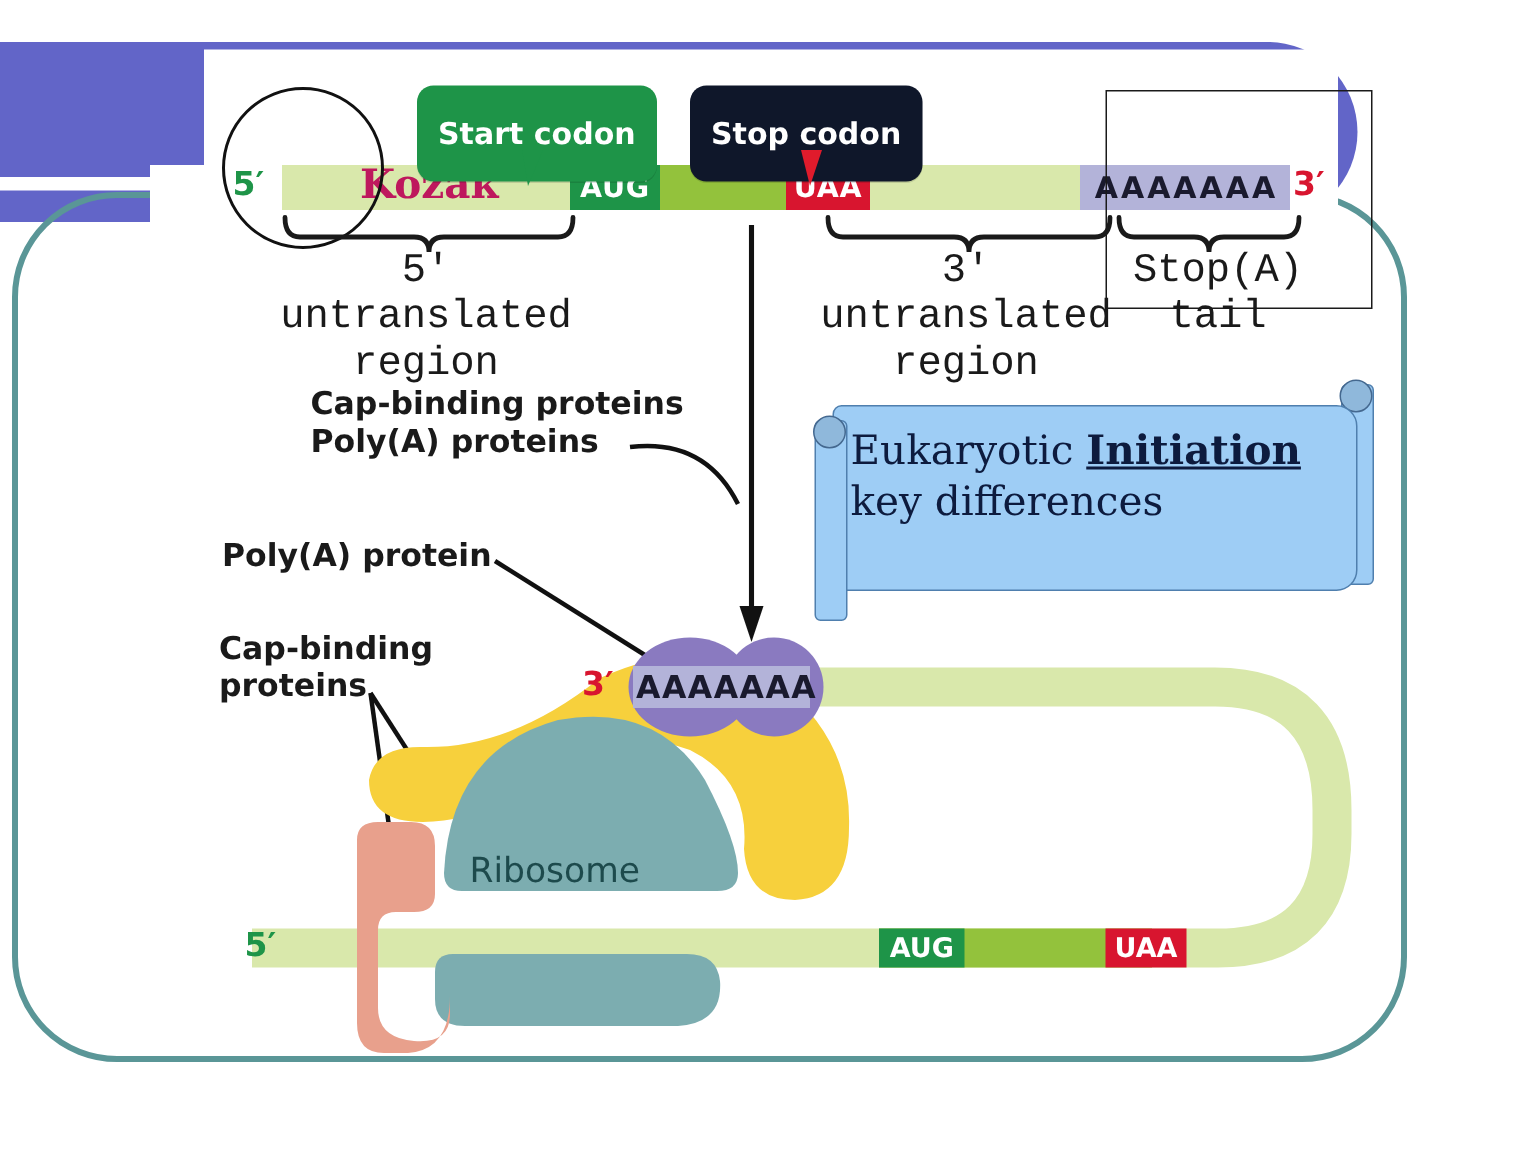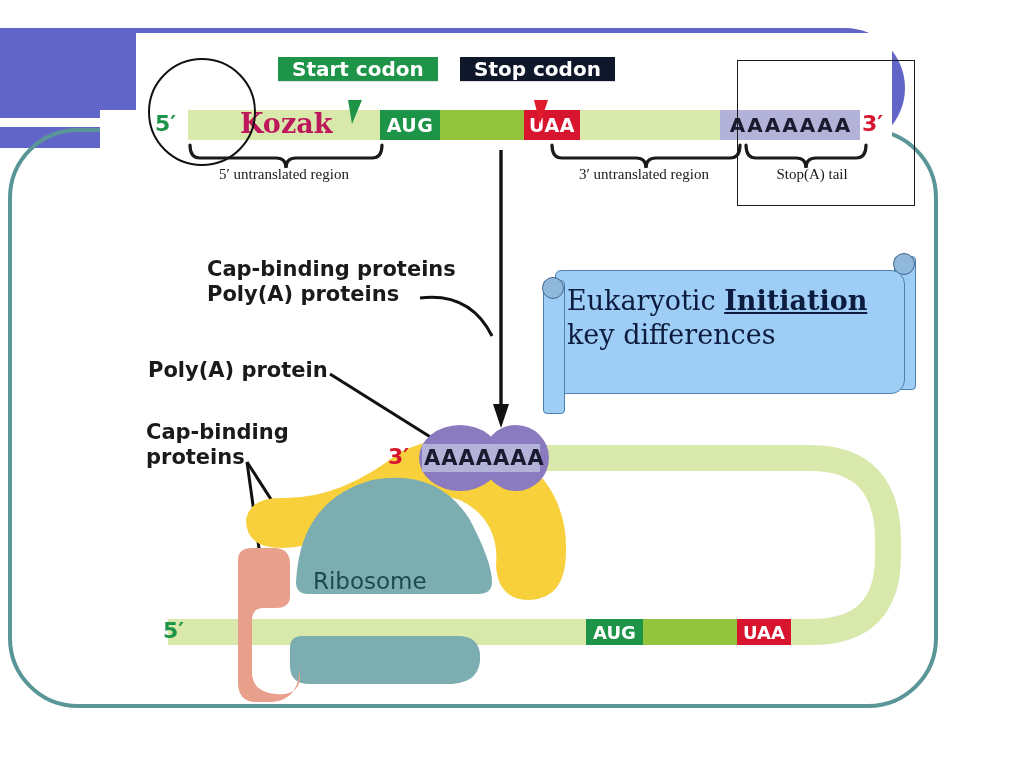--- a/index.html
+++ b/index.html
@@ -62,44 +62,44 @@
   #label3prime-top{
     left:862px;top:111px;color:#d8152f;font-weight:bold;font-size:22px;
   }
   #kozak-label{
     left:240px;top:108px;color:#be185d;font-weight:bold;font-size:27px;
     font-family:"DejaVu Serif",serif;
   }
 
   
   .callout{
-    position:absolute;border-radius:0;color:#ffffff;font-weight:bold;
+    position:absolute;border-radius:11px;color:#ffffff;font-weight:bold;
     font-size:20px;display:flex;align-items:center;justify-content:center;
-    padding:0 14px;font-family:"DejaVu Sans",sans-serif;
+    padding:20px 14px;font-family:"DejaVu Sans",sans-serif;
     box-shadow:0 1px 0 rgba(0,0,0,.12);
   }
   .callout-start{background:#1e9448;left:278px;top:57px;}
   .callout-stop{background:#0f172a;left:460px;top:57px;}
 
   
   #polyA-outline{
     left:737px;top:60px;width:178px;height:146px;
     border:1.5px solid #1a1a1a;box-sizing:border-box;
   }
 
   
   #circle-5p{
     left:148px;top:58px;width:104px;height:104px;
     border:2px solid #111111;border-radius:50%;
   }
 
   
   .region-text{
-    position:absolute;text-align:center;color:#1a1a1a;font-size:15px;
-    line-height:1.15;font-family:Liberation Serif, serif;
+    position:absolute;text-align:center;color:#1a1a1a;font-size:27px;
+    line-height:1.15;font-family:Liberation Mono, monospace;
   }
 
   
   .annot{
     position:absolute;color:#1a1a1a;font-size:21px;line-height:1.2;
     font-family:"DejaVu Sans",sans-serif;white-space:pre-line;font-weight:bold;
   }
 
   
   #scroll-banner{left:541px;top:262px;width:375px;height:140px;}

